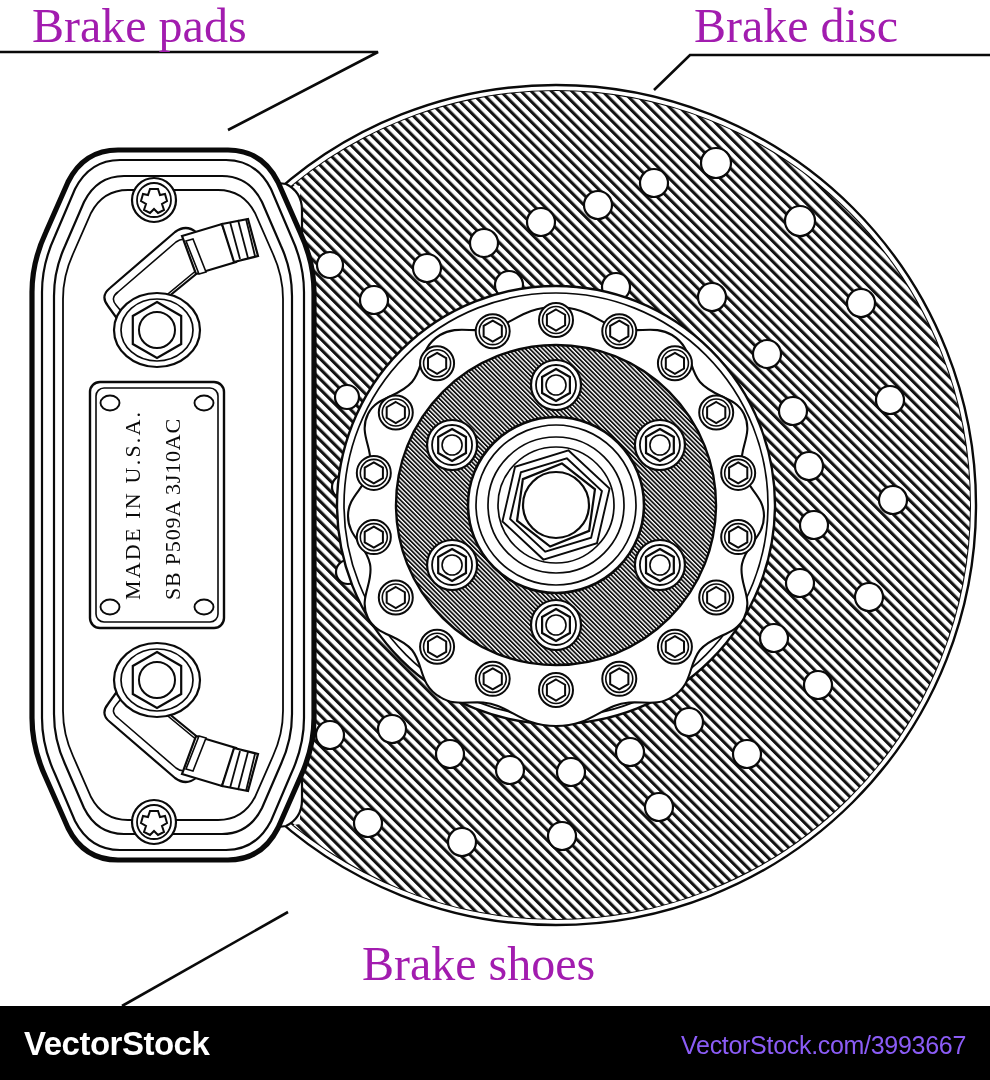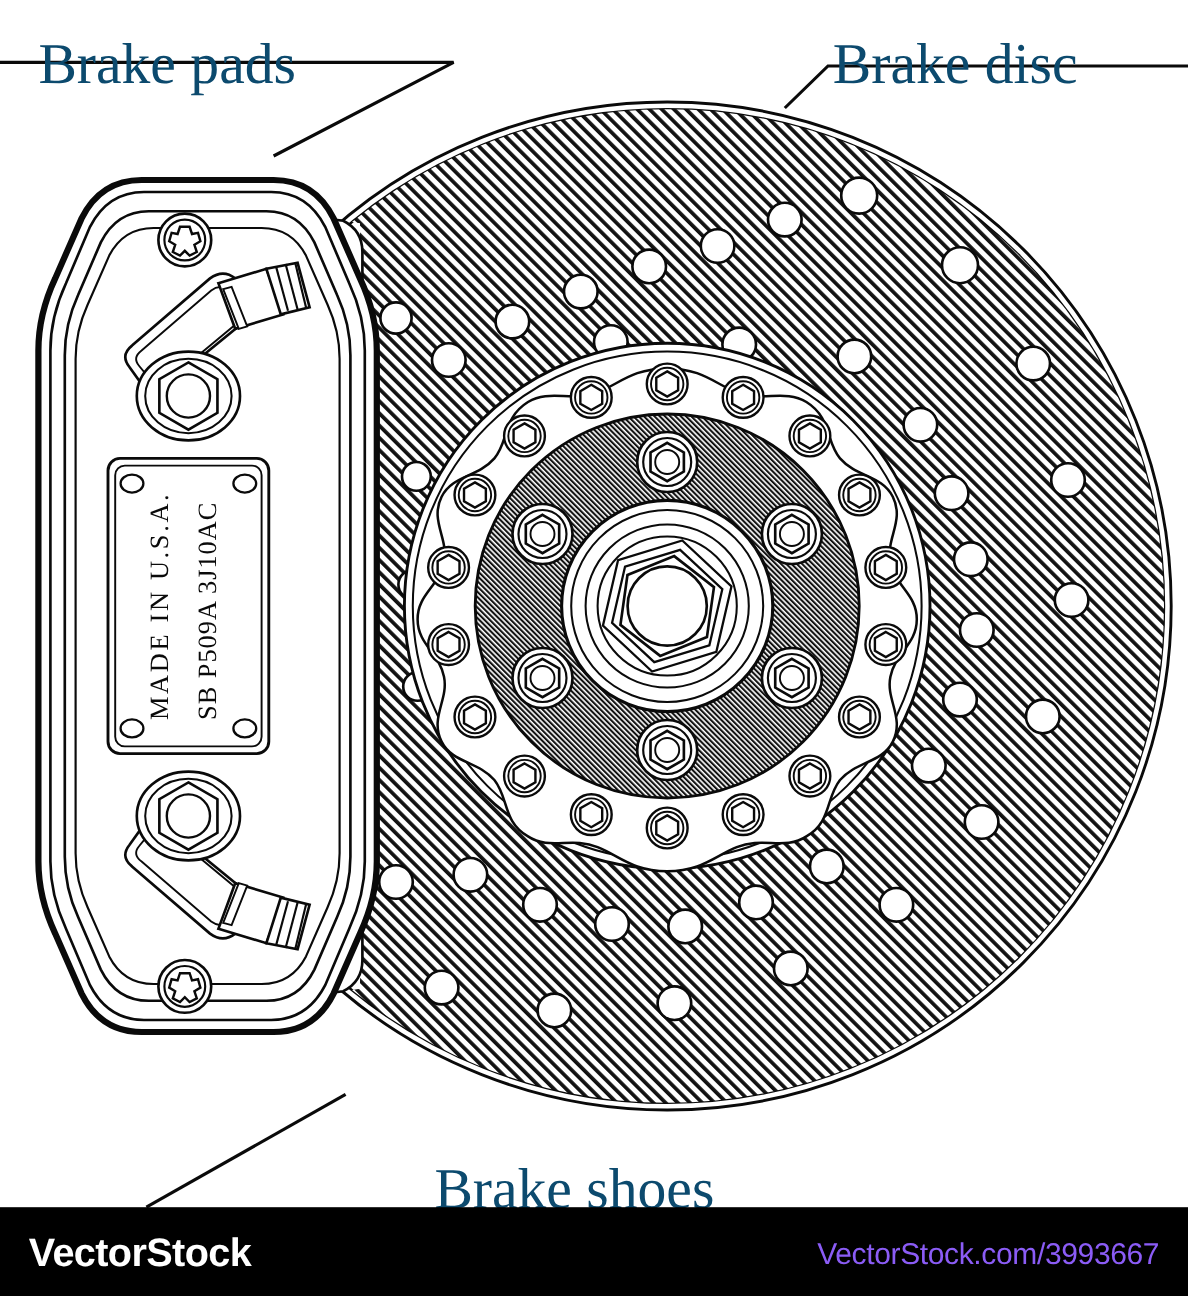--- a/index.html
+++ b/index.html
@@ -7,24 +7,23 @@
     width:990px;height:1080px;position:relative;overflow:hidden;
     font-family:"Liberation Serif", serif;
     -webkit-font-smoothing:antialiased;
   }
   #stage{position:absolute;inset:0;width:990px;height:1080px;}
   svg#art{position:absolute;left:0;top:0;width:990px;height:1080px;display:block;}
 
   .lbl{
     position:absolute;
     font-family:"Liberation Serif", serif;
-    color:#0c4a6e;
+    color:#a21caf;
     white-space:nowrap;
     line-height:1;
-    margin-top:28px;
   }
   #lbl-pads{ left:32px;  top:2px;  font-size:48px; }
   #lbl-disc{ left:694px; top:2px;  font-size:48px; }
   #lbl-shoes{left:362px; top:940px;font-size:48px; }
 
   #footer{
     position:absolute;left:0;top:1006px;width:990px;height:74px;
     background:#000000;
     text-decoration:underline;
   }

